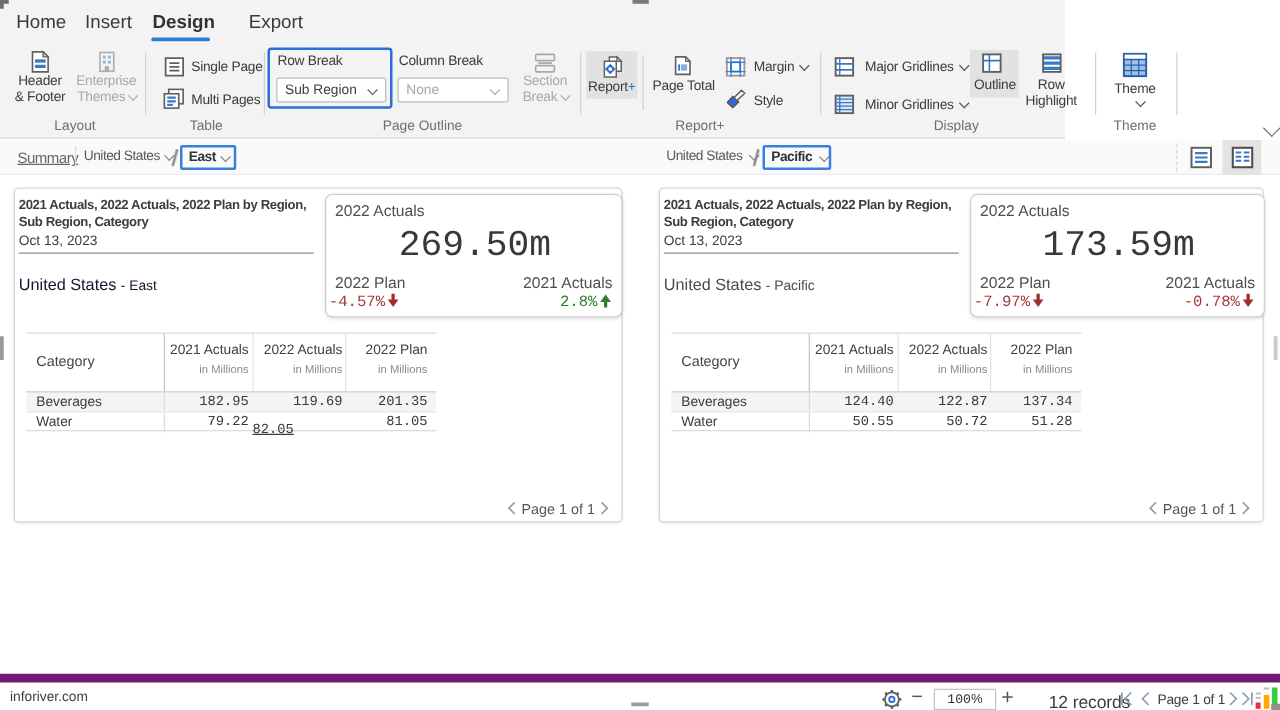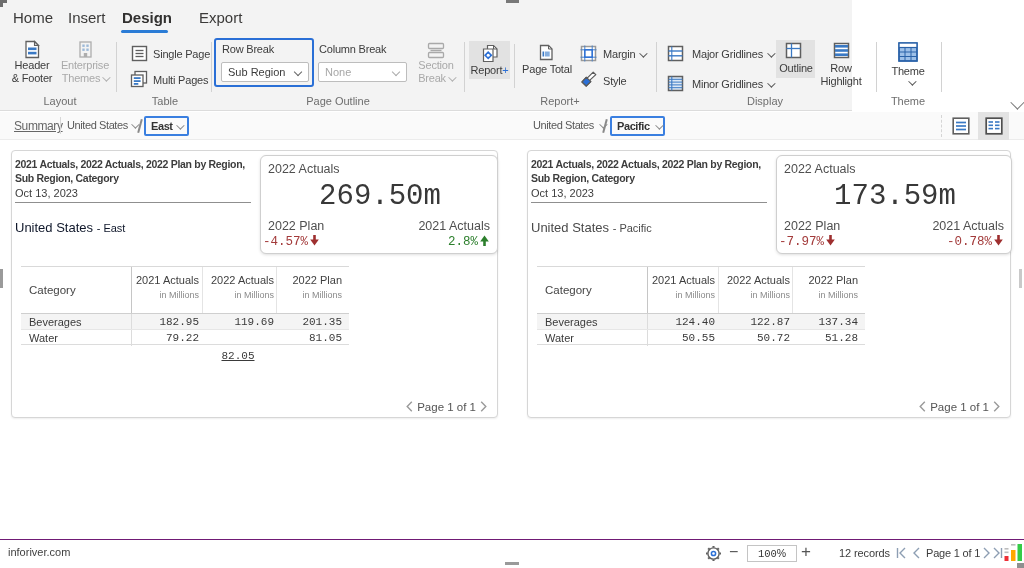--- a/index.html
+++ b/index.html
@@ -18,21 +18,21 @@
 .chev { display:inline-block; width:6px; height:6px; border-right:1.4px solid #555; border-bottom:1.4px solid #555; transform:rotate(45deg) translateY(-2px); margin-left:4px; vertical-align:middle; }
 .chevg { border-color:#b0b0b0; }
 .selbox { position:absolute; height:20px; background:#fff; border:1px solid #bdbdbd; border-radius:2px; font-size:11px; color:#3c3c3c; line-height:18px; padding-left:6px; }
 .selchev { position:absolute; right:7px; top:6px; width:6px; height:6px; border-right:1.4px solid #666; border-bottom:1.4px solid #666; transform:rotate(45deg); }
 
 #crumbbar { position:absolute; left:0; top:112px; width:1024px; height:28px; background:#fafafa; border-bottom:1px solid #ececec; }
 
 .card { position:absolute; background:#fff; border:1px solid #d6d6d6; border-radius:4px; box-shadow:0 1px 2px rgba(0,0,0,.07); }
 .kpi { position:absolute; background:#fff; border:1px solid #cfcfcf; border-radius:6px; box-shadow:0 1px 3px rgba(0,0,0,.13); }
 
-#status { position:absolute; left:0; top:539px; width:1024px; height:29px; background:#fff; border-top:1px solid #701a75; }
+#status { position:absolute; left:0; top:539px; width:1024px; height:29px; background:#fff; border-top:7px solid #701a75; }
 </style>
 </head>
 <body>
 <div id="stage">
 
   <div id="ribbon">
 
     <div class="tab" style="left:13px;">Home</div>
     <div class="tab" style="left:68px;">Insert</div>
     <div class="tab" style="left:122px;font-weight:bold;color:#323130;">Design</div>
@@ -246,21 +246,21 @@
         <div style="position:relative;height:16px;background:#f4f4f4;border-top:1px solid #cfcfcf;">
           <div class="abs" style="left:8px;top:2px;font-size:11px;color:#3a3a3a;">Beverages</div>
           <div class="abs mono" style="left:110px;top:2px;width:68px;text-align:right;font-size:11px;color:#3a3a3a;">182.95</div>
           <div class="abs mono" style="left:181px;top:2px;width:72px;text-align:right;font-size:11px;color:#3a3a3a;">119.69</div>
           <div class="abs mono" style="left:256px;top:2px;width:65px;text-align:right;font-size:11px;color:#3a3a3a;">201.35</div>
           <div class="abs" style="left:109.5px;top:0;width:1px;height:16px;background:#dcdcdc;"></div>
         </div>
         <div style="position:relative;height:16px;background:#fff;border-top:1px solid #e6e6e6;border-bottom:1px solid #dcdcdc;">
           <div class="abs" style="left:8px;top:2px;font-size:11px;color:#3a3a3a;">Water</div>
           <div class="abs mono" style="left:110px;top:2px;width:68px;text-align:right;font-size:11px;color:#3a3a3a;">79.22</div>
-          <div class="abs mono" style="left:181px;top:20px;width:72px;text-align:center;font-size:11px;color:#3a3a3a;text-decoration:underline;">82.05</div>
+          <div class="abs mono" style="left:181px;top:8px;width:72px;text-align:left;font-size:11px;color:#3a3a3a;text-decoration:underline;">82.05</div>
           <div class="abs mono" style="left:256px;top:2px;width:65px;text-align:right;font-size:11px;color:#3a3a3a;">81.05</div>
           <div class="abs" style="left:109.5px;top:0;width:1px;height:16px;background:#dcdcdc;"></div>
         </div>
       </div>
       <div class="abs" style="right:10px;top:250px;font-size:11.5px;color:#555;"><svg width="7" height="11" viewBox="0 0 7 11" style="vertical-align:-1px;margin-right:4px;">
             <path d="M5.8 0.8 L1.2 5.5 L5.8 10.2" stroke="#9a9a9a" stroke-width="1.4" fill="none"></path>
           </svg>Page 1 of 1<svg width="7" height="11" viewBox="0 0 7 11" style="vertical-align:-1px;margin-left:4px;">
             <path d="M1.2 0.8 L5.8 5.5 L1.2 10.2" stroke="#9a9a9a" stroke-width="1.4" fill="none"></path>
           </svg></div>
     </div>
@@ -333,21 +333,21 @@
             <line x1="12.7" y1="12.7" x2="13.8" y2="13.8"></line>
           <line x1="13.8" y1="3.2" x2="12.7" y2="4.3"></line>
             <line x1="4.3" y1="12.7" x2="3.2" y2="13.8"></line>
         </g>
       </g>
       <circle cx="8.5" cy="8.5" r="2.1" fill="none" stroke="#2a6fd6" stroke-width="1.5"></circle>
     </svg>
     <div class="abs" style="left:729px;top:3px;font-size:16px;color:#555;">−</div>
     <div class="abs mono" style="left:747px;top:5px;width:50px;height:17px;border:1px solid #c4c4c4;text-align:center;font-size:10.5px;line-height:15px;color:#333;">100<span style="font-family:'Liberation Sans';">%</span></div>
     <div class="abs" style="left:801px;top:2px;font-size:17px;color:#555;">+</div>
-    <div class="abs" style="left:839px;top:7px;font-size:11px;letter-spacing:-0.1px;color:#3c3c3c;">12 records</div>
+    <div class="abs" style="left:839px;top:7px;font-size:14px;letter-spacing:-0.1px;color:#3c3c3c;">12 records</div>
     <div class="abs" style="left:896px;top:4px;"><svg width="108" height="20" viewBox="0 0 108 20">
           <g stroke="#8d9eb3" stroke-width="1.4" fill="none">
             <line x1="1.5" y1="4" x2="1.5" y2="14"></line>
             <path d="M9 4 L4 9 L9 14"></path>
             <path d="M23 4 L18 9 L23 14"></path>
             <path d="M88 4 L93 9 L88 14"></path>
             <path d="M98 4 L103 9 L98 14"></path>
             <line x1="105.5" y1="4" x2="105.5" y2="14"></line>
           </g>
           <text x="30" y="13" font-family="Liberation Sans" font-size="11" letter-spacing="-0.2" fill="#3c3c3c">Page 1 of 1</text>

